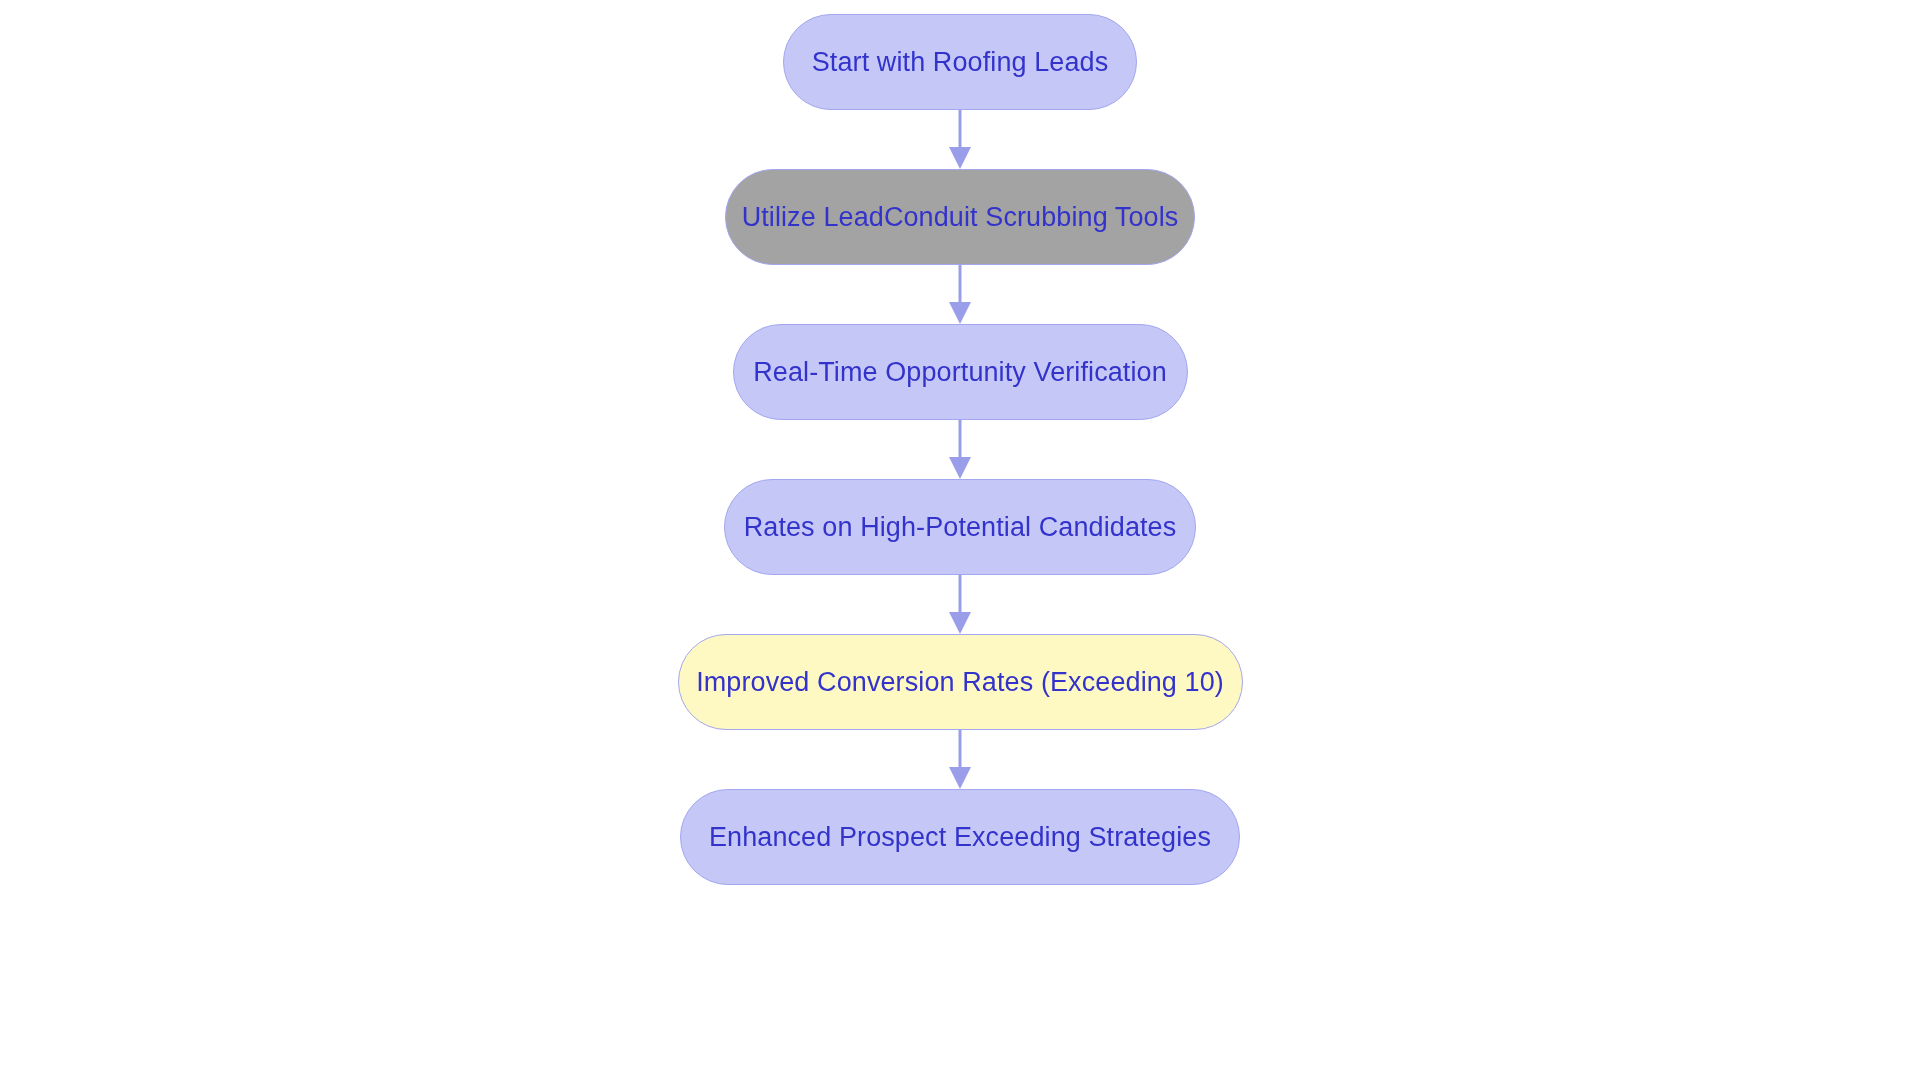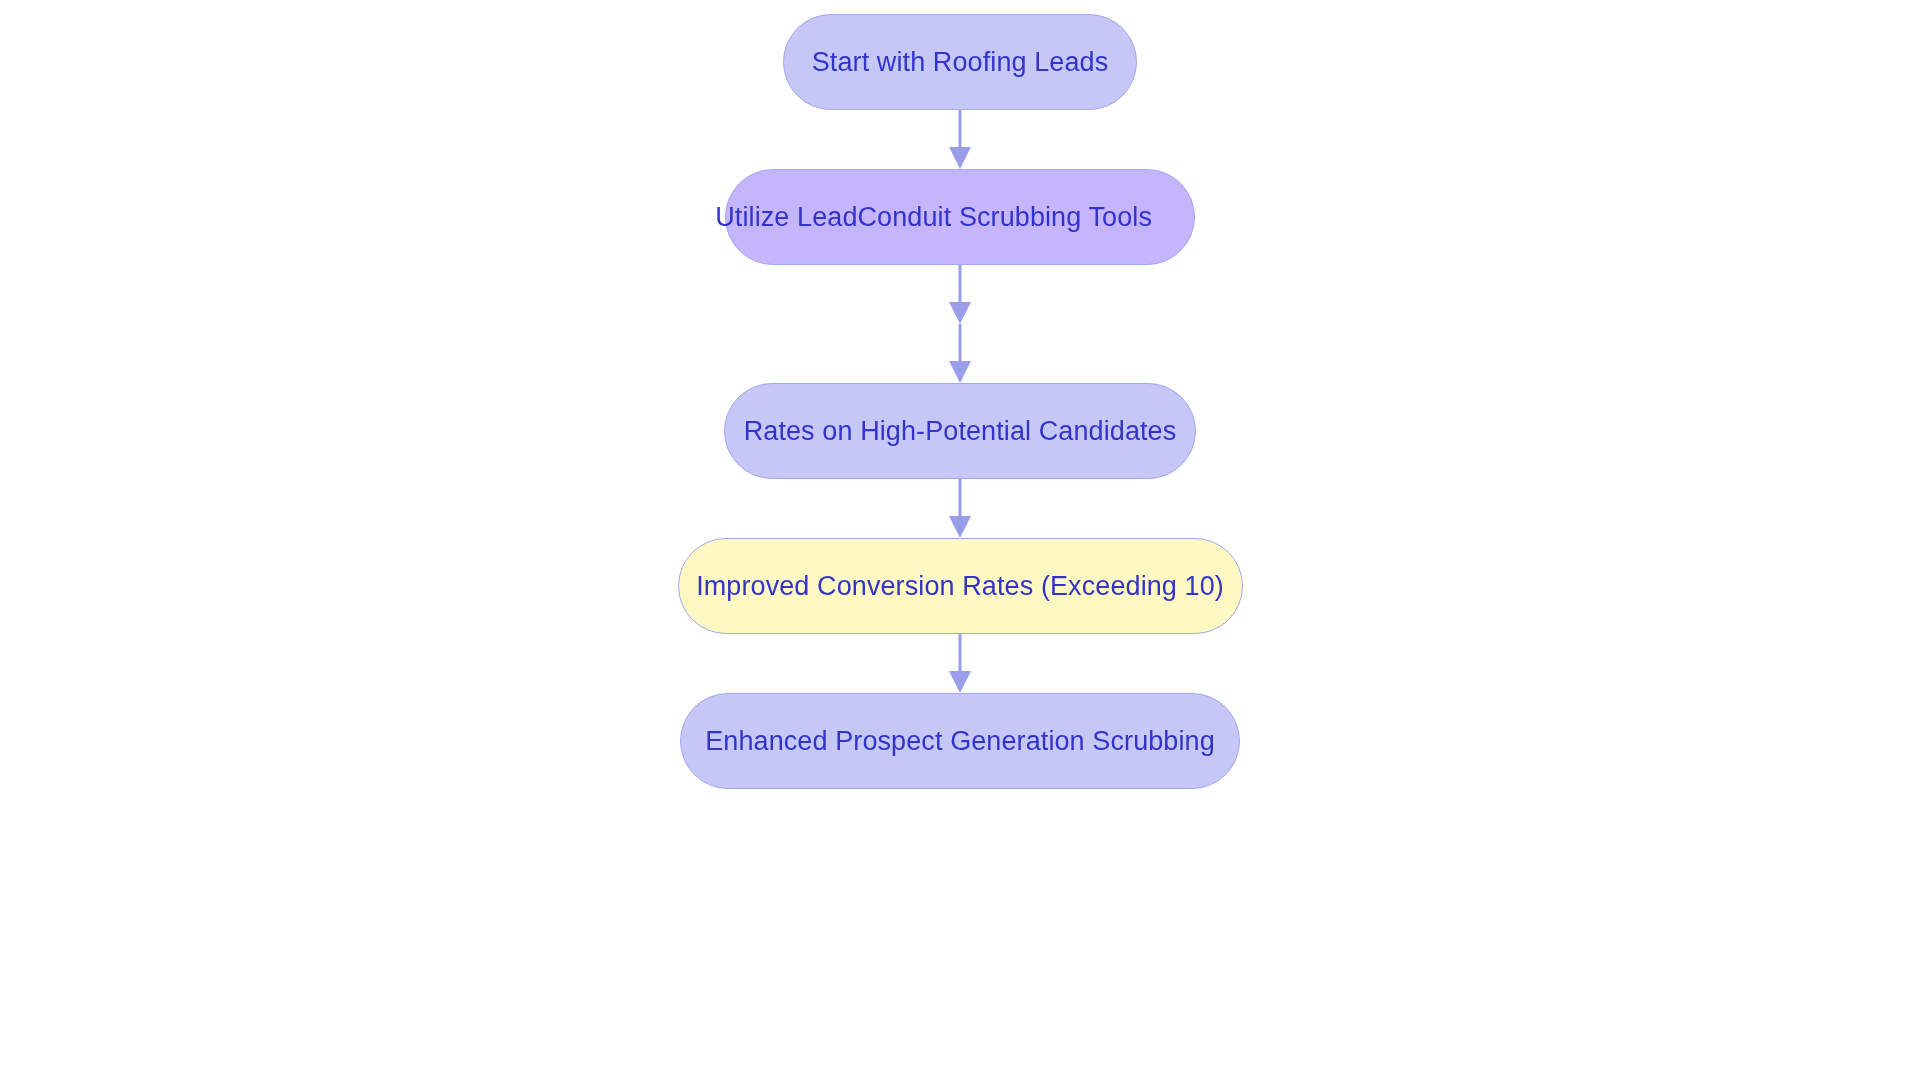--- a/index.html
+++ b/index.html
@@ -95,29 +95,32 @@
 
     <div class="flow-node" id="n1" style="width: 354px; background: rgb(197, 200, 247); border-color: rgb(163, 167, 239); color: rgb(51, 51, 204);">
       <span class="flow-node-label">Start with Roofing Leads</span>
     </div>
 
     <div class="flow-connector">
       <div class="conn-line" style="background: rgb(154, 158, 234);"></div>
       <div class="conn-head" style="border-top-color: rgb(154, 158, 234);"></div>
     </div>
 
-    <div class="flow-node" id="n2" style="width: 470px; background: #c4b5fd; border-color: rgb(163, 167, 239); color: rgb(51, 51, 204); justify-content: flex-end;">
+    <div class="flow-node" id="n2" style="width: 470px; background: #a3a3a3; border-color: rgb(163, 167, 239); color: rgb(51, 51, 204);">
       <span class="flow-node-label">Utilize LeadConduit Scrubbing Tools</span>
     </div>
 
     <div class="flow-connector">
       <div class="conn-line" style="background: rgb(154, 158, 234);"></div>
       <div class="conn-head" style="border-top-color: rgb(154, 158, 234);"></div>
     </div>
 
+    <div class="flow-node" id="n3" style="width: 455px; background: rgb(197, 200, 247); border-color: rgb(163, 167, 239); color: rgb(51, 51, 204);">
+      <span class="flow-node-label">Real-Time Opportunity Verification</span>
+    </div>
 
     <div class="flow-connector">
       <div class="conn-line" style="background: rgb(154, 158, 234);"></div>
       <div class="conn-head" style="border-top-color: rgb(154, 158, 234);"></div>
     </div>
 
     <div class="flow-node" id="n4" style="width: 472px; background: rgb(197, 200, 247); border-color: rgb(163, 167, 239); color: rgb(51, 51, 204);">
       <span class="flow-node-label">Rates on High-Potential Candidates</span>
     </div>
 
@@ -129,17 +132,17 @@
     <div class="flow-node" id="n5" style="width: 565px; background: #fef9c3; border-color: rgb(163, 167, 239); color: rgb(51, 51, 204);">
       <span class="flow-node-label">Improved Conversion Rates (Exceeding 10)</span>
     </div>
 
     <div class="flow-connector">
       <div class="conn-line" style="background: rgb(154, 158, 234);"></div>
       <div class="conn-head" style="border-top-color: rgb(154, 158, 234);"></div>
     </div>
 
     <div class="flow-node" id="n6" style="width: 560px; background: rgb(197, 200, 247); border-color: rgb(163, 167, 239); color: rgb(51, 51, 204);">
-      <span class="flow-node-label">Enhanced Prospect Generation Scrubbing</span>
+      <span class="flow-node-label">Enhanced Prospect Exceeding Strategies</span>
     </div>
 
   </div>
 </div>
 
 </body></html>

